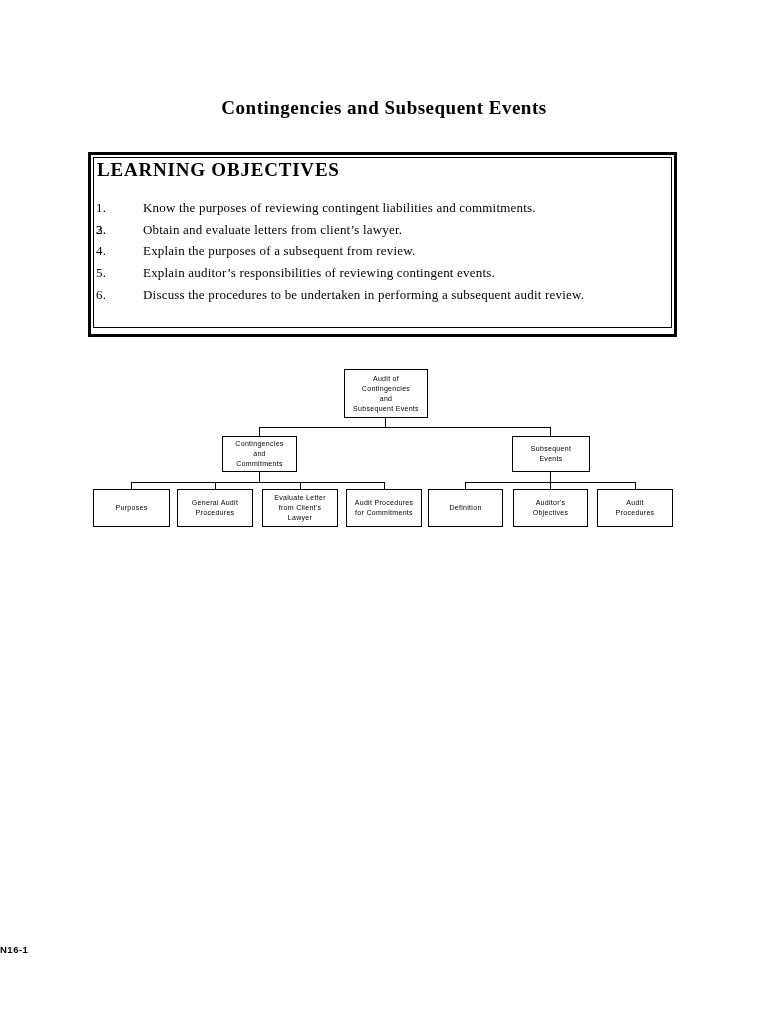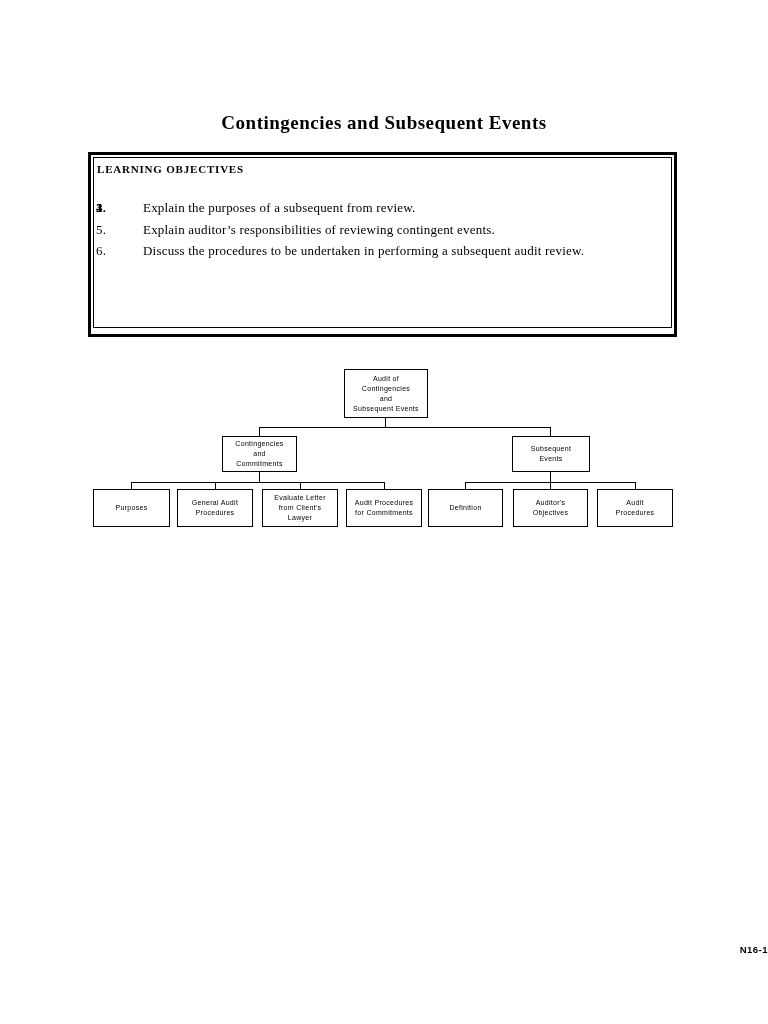--- a/index.html
+++ b/index.html
@@ -1,76 +1,78 @@
 <!DOCTYPE html>
 <html><head>
 <meta charset="utf-8">
 <style>
   html,body{margin:0;padding:0;}
   body{
     width:768px;height:1024px;background:#ffffff;position:relative;
     font-family:"Liberation Serif", serif;color:#000;overflow:hidden;
   }
   .title{
-    position:absolute;top:112px;left:0;width:768px;margin:0;
+    position:absolute;top:97px;left:0;width:768px;margin:0;
     text-align:center;font-size:19px;font-weight:bold;letter-spacing:0.5px;
   }
   
   .lo-outer{
     position:absolute;left:88px;top:152px;width:589px;height:185px;
     border:3px solid #000;box-sizing:border-box;background:#fff;
   }
   .lo-inner{
     border:1px solid #000;margin:2px;height:169px;box-sizing:content-box;
     overflow:hidden;
   }
   .lo-heading{
-    margin:4px 0 0 3px;font-size:11px;font-weight:bold;letter-spacing:0.8px;
+    margin:4px 0 0 3px;font-size:19px;font-weight:bold;letter-spacing:0.8px;
     line-height:15px;
   }
   .lo-list{list-style:none;margin:20px 0 0 0;padding:0;}
   .lo-item{
     position:relative;padding-left:49px;font-size:13px;line-height:21.7px;
     letter-spacing:0.2px;white-space:nowrap;
   }
   .lo-num{position:absolute;left:2px;top:0;}
   
   .chart{position:absolute;left:0;top:0;width:768px;height:1024px;pointer-events:none;}
   .cbox{
     position:absolute;border:1px solid #000;background:#fff;box-sizing:border-box;
     display:flex;align-items:center;justify-content:center;text-align:center;
     font-family:"Liberation Sans", sans-serif;font-size:7px;line-height:10px;
     letter-spacing:0.3px;white-space:pre-line;
   }
   .cline{position:absolute;background:#000;}
   .footer{
-    position:absolute;top:944px;left:0;width:768px;text-align:right;
+    position:absolute;top:944px;left:0;width:768px;text-align:left;
     font-family:"Liberation Sans", sans-serif;font-size:9.5px;font-weight:bold;
     letter-spacing:0.5px;
   }
 </style>
 </head>
 <body>
 
 <div class="page">
 
   <h1 class="title">Contingencies and Subsequent Events</h1>
 
   <section class="lo-outer">
     <div class="lo-inner">
       <div class="lo-heading">LEARNING OBJECTIVES</div>
       <ol class="lo-list">
         <li class="lo-item">
           <span class="lo-num">1.</span>
+          <span class="lo-text">Know the purposes of reviewing contingent liabilities and commitments.</span>
         </li>
         <li class="lo-item">
           <span class="lo-num">2.</span>
         </li>
         <li class="lo-item">
           <span class="lo-num">3.</span>
+          <span class="lo-text">Obtain and evaluate letters from client’s lawyer.</span>
         </li>
         <li class="lo-item">
           <span class="lo-num">4.</span>
           <span class="lo-text">Explain the purposes of a subsequent from review.</span>
         </li>
         <li class="lo-item">
           <span class="lo-num">5.</span>
           <span class="lo-text">Explain auditor’s responsibilities of reviewing contingent events.</span>
         </li>
         <li class="lo-item">

